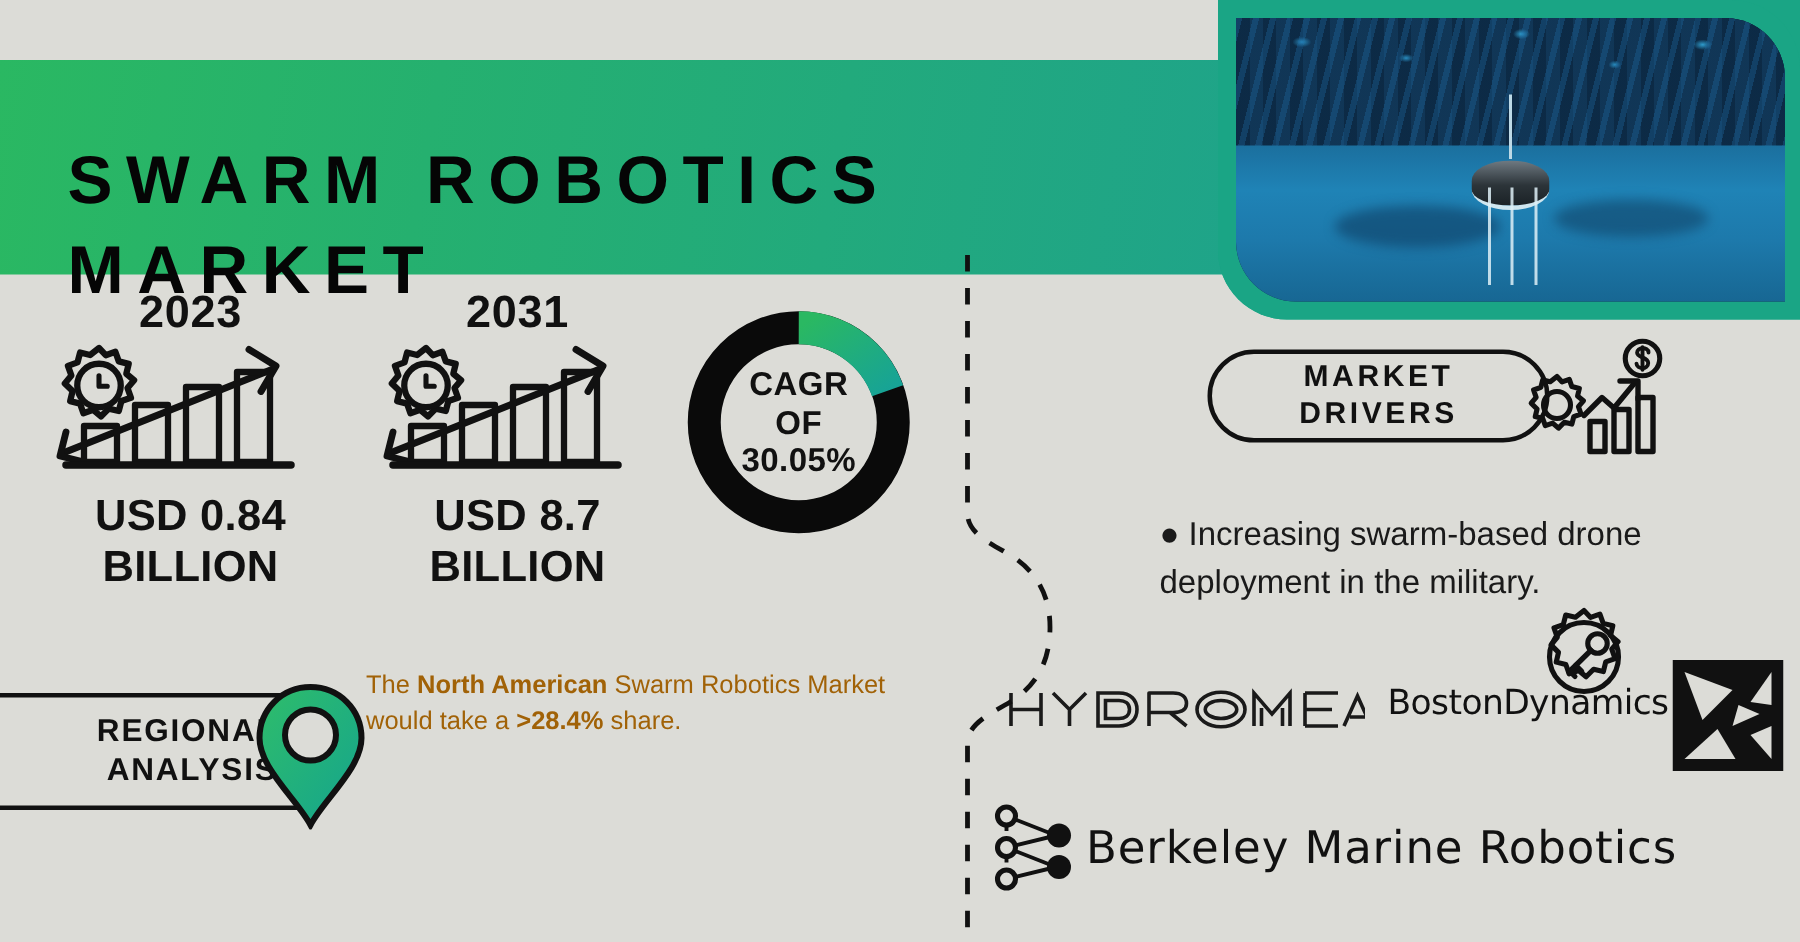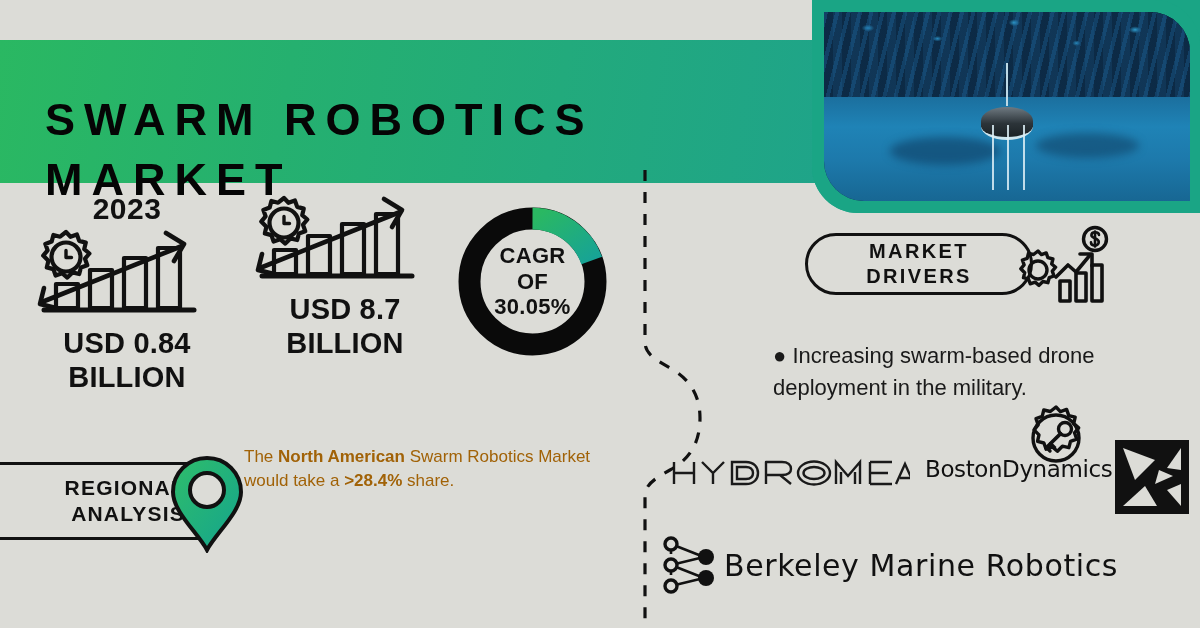--- a/index.html
+++ b/index.html
@@ -255,20 +255,21 @@
         <rect x="92" y="32" width="22" height="50"></rect>
         <rect x="126" y="22" width="22" height="60"></rect>
         <path d="M12 84 L162 84" stroke-width="5" stroke-linecap="round"></path>
       </g>
     </svg>
     <div class="stat-value">USD 0.84
 BILLION</div>
   </div>
 
   <div class="stat" id="stat-2031">
+    <div class="stat-year">2031</div>
     <svg class="stat-icon" width="190" height="96" viewBox="0 0 190 96">
       <g fill="none" stroke="#111" stroke-width="4.2" stroke-linejoin="round">
         <path d="M34 6 l4.5 4.8 6.4 -2.3 2.3 6.4 6.6 1.7 -1.6 6.6 5.2 4.3 -4.4 5.2 2.3 6.5 -6.4 2.2 -1.7 6.6 -6.7 -1.6 -5.2 5.2 -5.2 -4.4 -6.5 2.3 -2.2 -6.4 -6.6 -1.7 1.6 -6.7 -5.2 -5.1 4.4 -5.3 -2.3 -6.4 6.4 -2.3 1.7 -6.6 6.7 1.7 z"></path>
         <circle cx="34" cy="31" r="14.5"></circle>
         <path d="M34 24.5 L34 31.5 L39.5 31.5" stroke-width="3.4" stroke-linecap="round"></path>
         <path d="M10 76 L150 20" stroke-width="4.6" stroke-linecap="round"></path>
         <path d="M12 62 L8 78 L24 82" stroke-width="4.6" stroke-linecap="round"></path>
         <path d="M134 7 L152 18 L142 35" stroke-width="4.6" stroke-linecap="round"></path>
         <rect x="24" y="58" width="22" height="24"></rect>
         <rect x="58" y="44" width="22" height="38"></rect>

